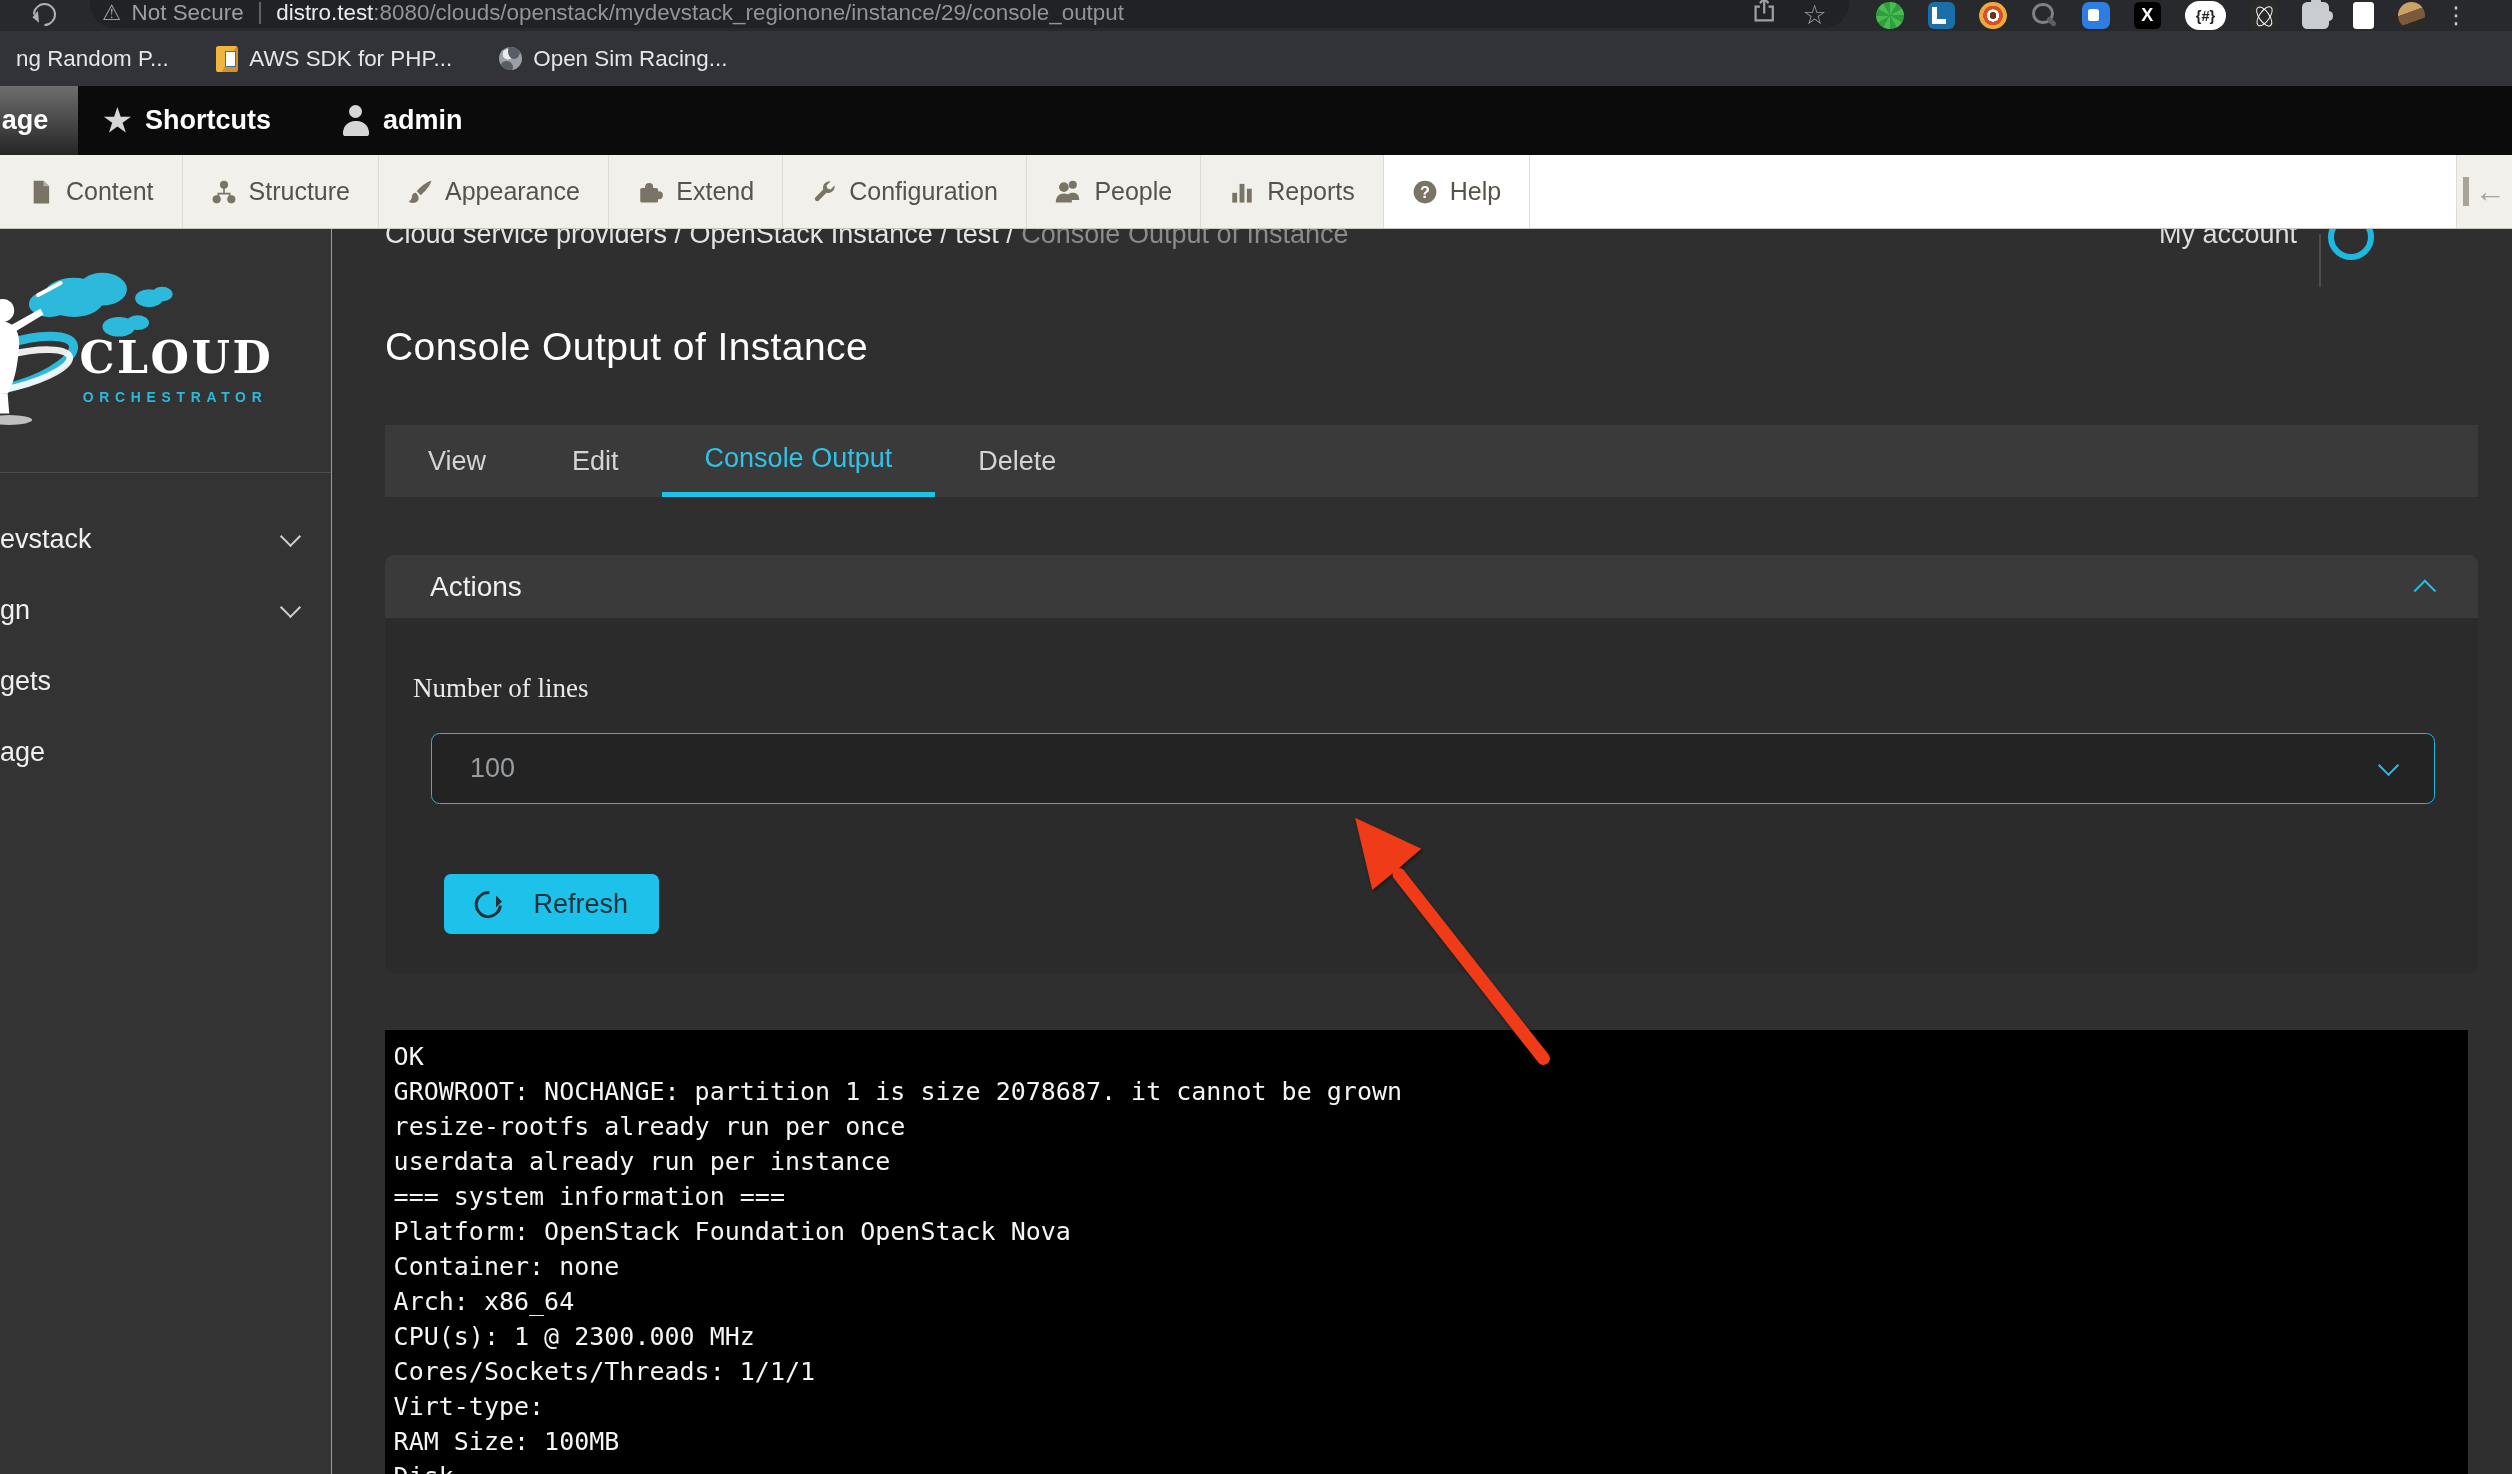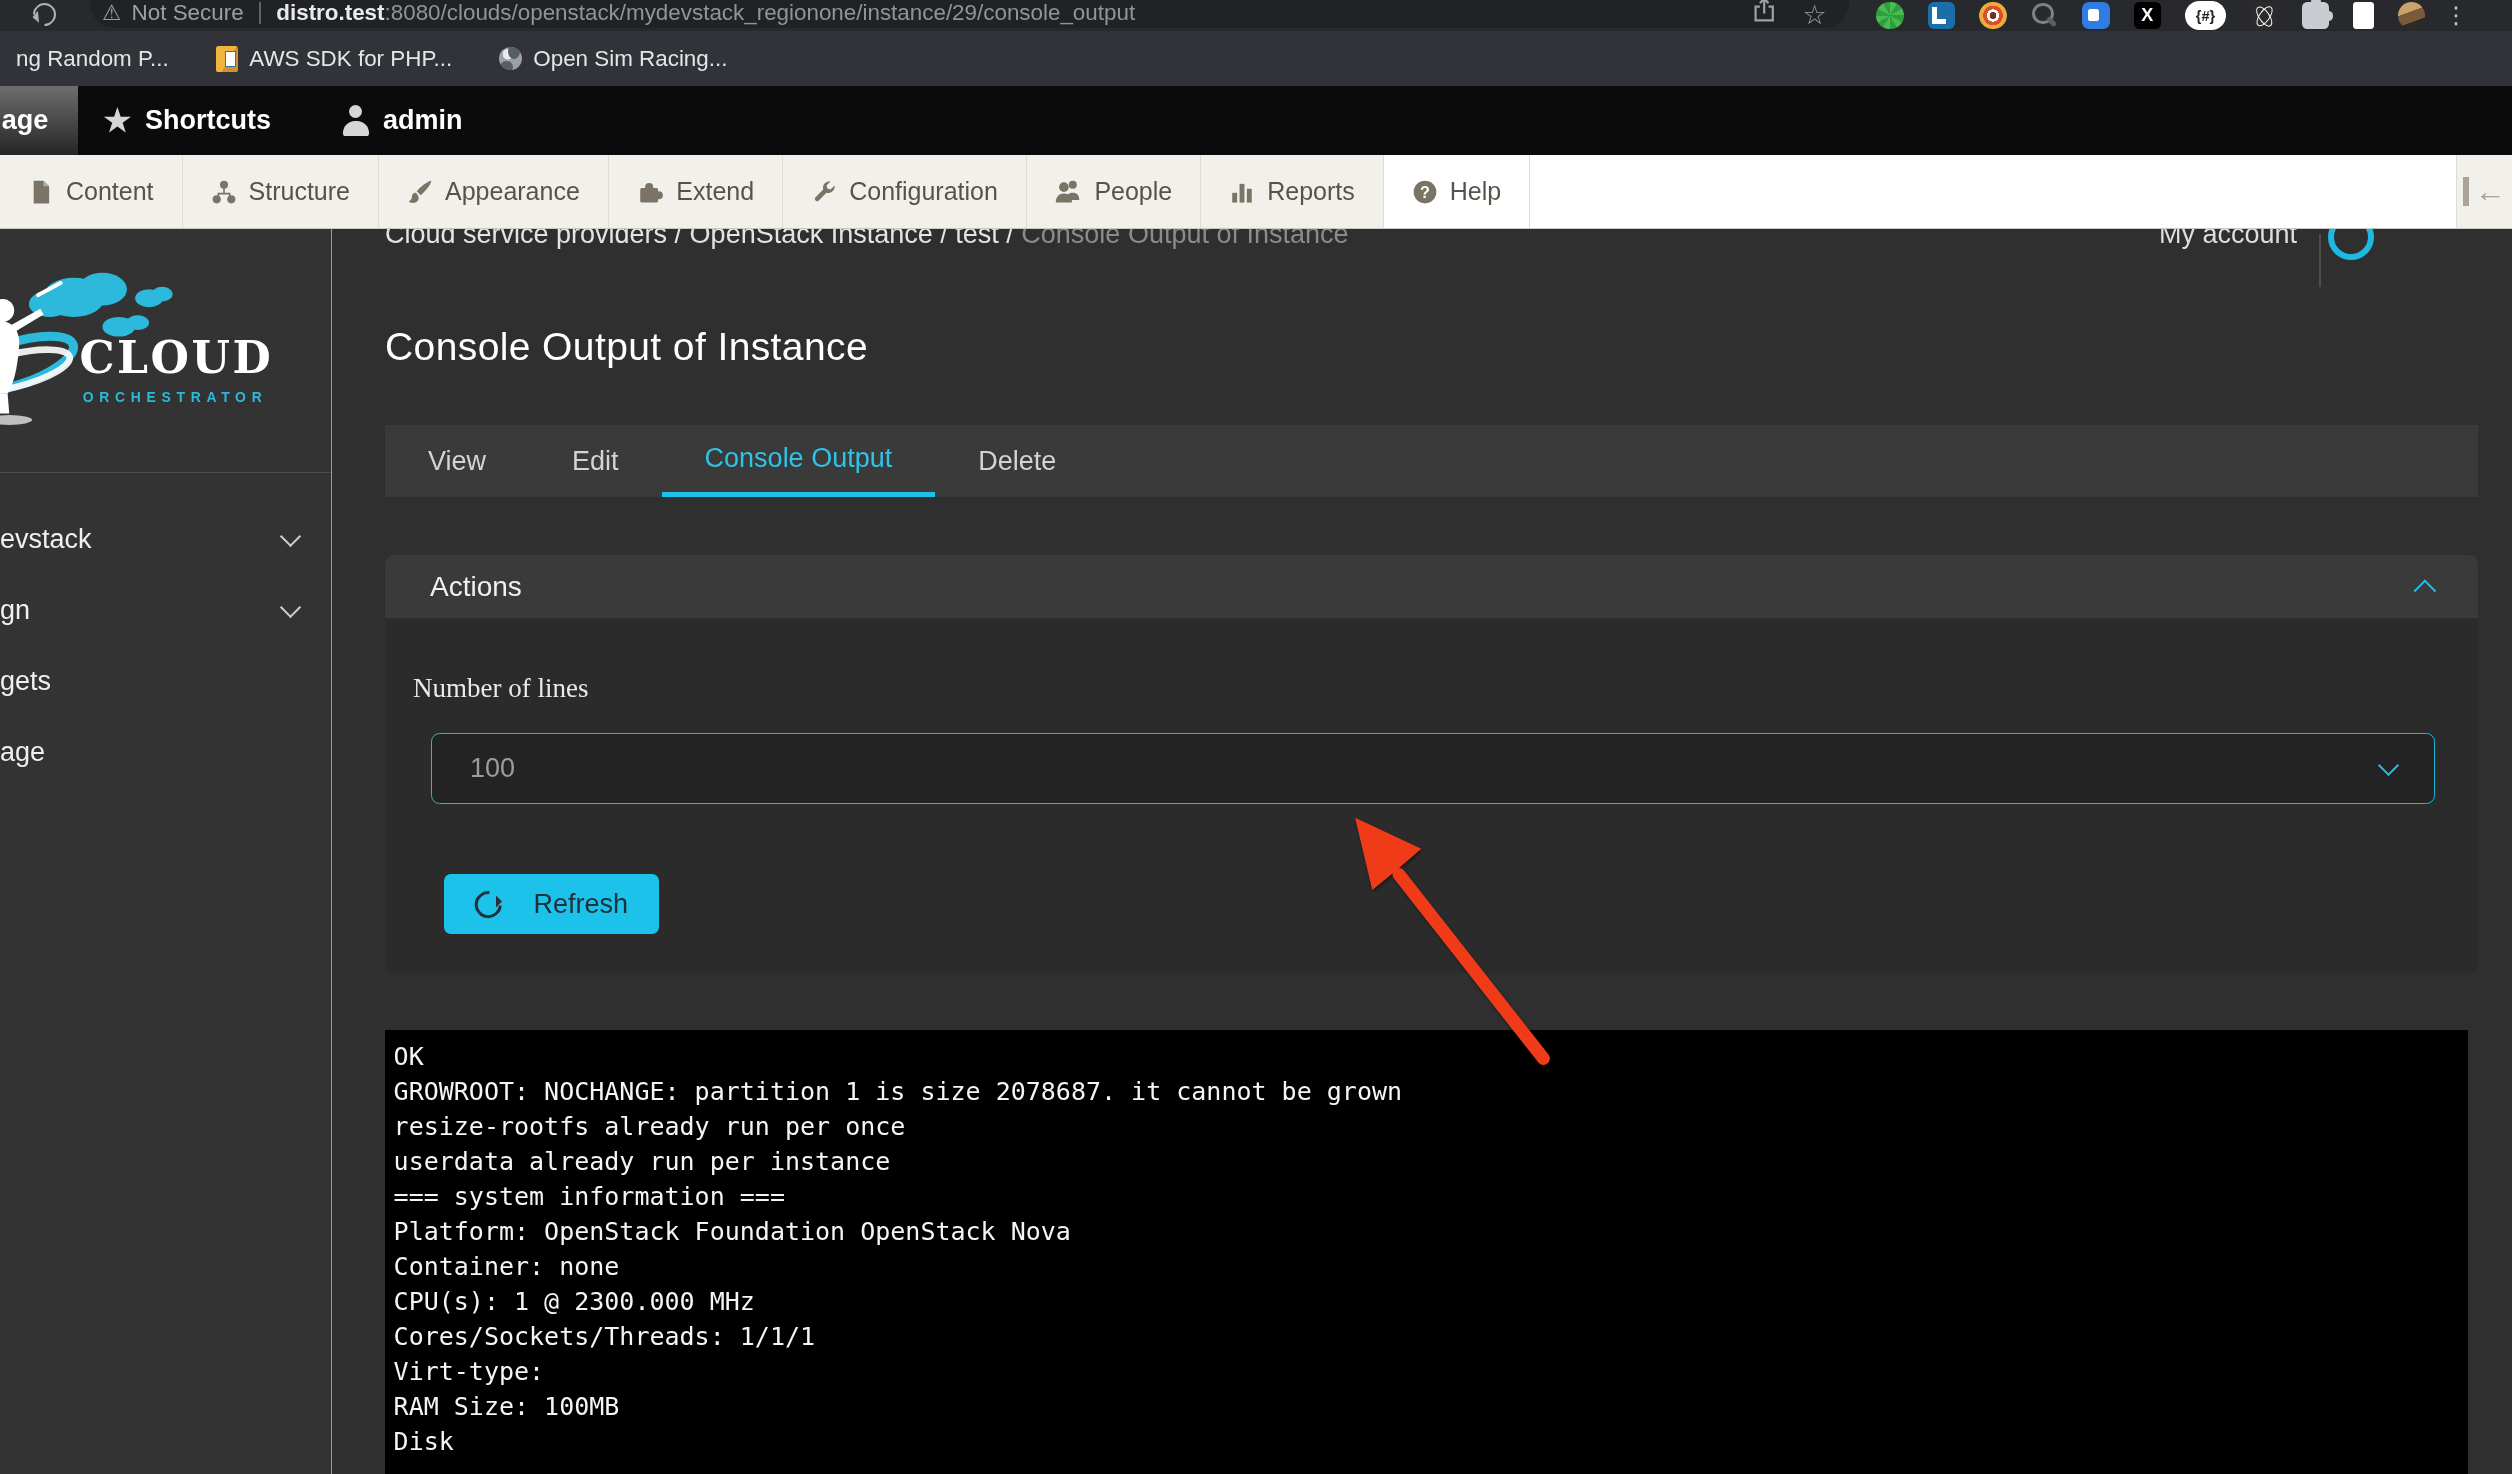--- a/index.html
+++ b/index.html
@@ -11,21 +11,21 @@
   .reload{position:absolute;left:33px;top:2.6px;width:19px;height:19px;border:2.6px solid #aeb1b6;
           border-radius:50%;border-left-color:transparent;transform:rotate(-45deg);}
   .reload::after{content:"";position:absolute;left:-6.9px;top:-3.4px;border:6px solid transparent;
           border-right-color:#aeb1b6;transform:rotate(40deg);}
   .omnibox{position:absolute;left:90px;top:-22.4px;width:1759px;height:50px;border-radius:25px;
            background:#202226;}
   .omni-inner{position:absolute;left:0;right:0;bottom:1.7px;height:26px;display:flex;align-items:center;padding-left:12px;}
   .warn{font-size:21.5px;color:#9aa0a6;margin-right:10.3px;}
   .notsecure{font-size:22.4px;color:#9aa0a6;}
   .omni-sep{width:1.7px;height:22.4px;background:#5f6368;margin:0 15.5px;}
-  .url-host{font-size:22.4px;color:#e9eaed;font-weight:bold;}
+  .url-host{font-size:22.4px;color:#e9eaed;font-weight:normal;}
   .url-path{font-size:22.4px;color:#8f959b;font-weight:normal;}
   .share-ic{position:absolute;right:74px;bottom:1.7px;}
   .star-ic{position:absolute;right:22.4px;bottom:-3.4px;font-size:27px;color:#9aa0a6;}
   .ext-row{position:absolute;left:1876px;top:0;height:31px;display:flex;align-items:center;gap:24px;}
   .ei{width:27.5px;height:27.5px;border-radius:6px;position:relative;flex:none;}
   .ei-green{border-radius:50%;background:repeating-conic-gradient(#49bb50 0 30deg,#2f9e3f 30deg 60deg);}
   .ei-lt{background:#1b6fa8;}
   .ei-lt::before{content:"";position:absolute;left:4.3px;top:5.2px;width:5.2px;height:17px;background:#fff;}
   .ei-lt::after{content:"";position:absolute;left:4.3px;bottom:5.2px;width:13.8px;height:5.2px;background:#fff;}
   .ei-target{border-radius:50%;background:radial-gradient(circle,#6d3418 0 17%,#ffffff 18% 31%,#d94f2b 32% 50%,#f0a93c 51% 70%,#68b64a 71% 100%);}
@@ -372,20 +372,21 @@
     </section>
 
     <div class="console">
       <div>OK</div>
       <div>GROWROOT: NOCHANGE: partition 1 is size 2078687. it cannot be grown</div>
       <div>resize-rootfs already run per once</div>
       <div>userdata already run per instance</div>
       <div>=== system information ===</div>
       <div>Platform: OpenStack Foundation OpenStack Nova</div>
       <div>Container: none</div>
+      <div>Arch: x86_64</div>
       <div>CPU(s): 1 @ 2300.000 MHz</div>
       <div>Cores/Sockets/Threads: 1/1/1</div>
       <div>Virt-type:</div>
       <div>RAM Size: 100MB</div>
       <div>Disk</div>
     </div>
   </main>
 
   <svg class="anno-arrow" width="258" height="284" viewBox="0 0 300 330" aria-hidden="true">
     <line x1="254" y1="304" x2="86" y2="90" stroke="#ef3b17" stroke-width="15" stroke-linecap="round"></line>

